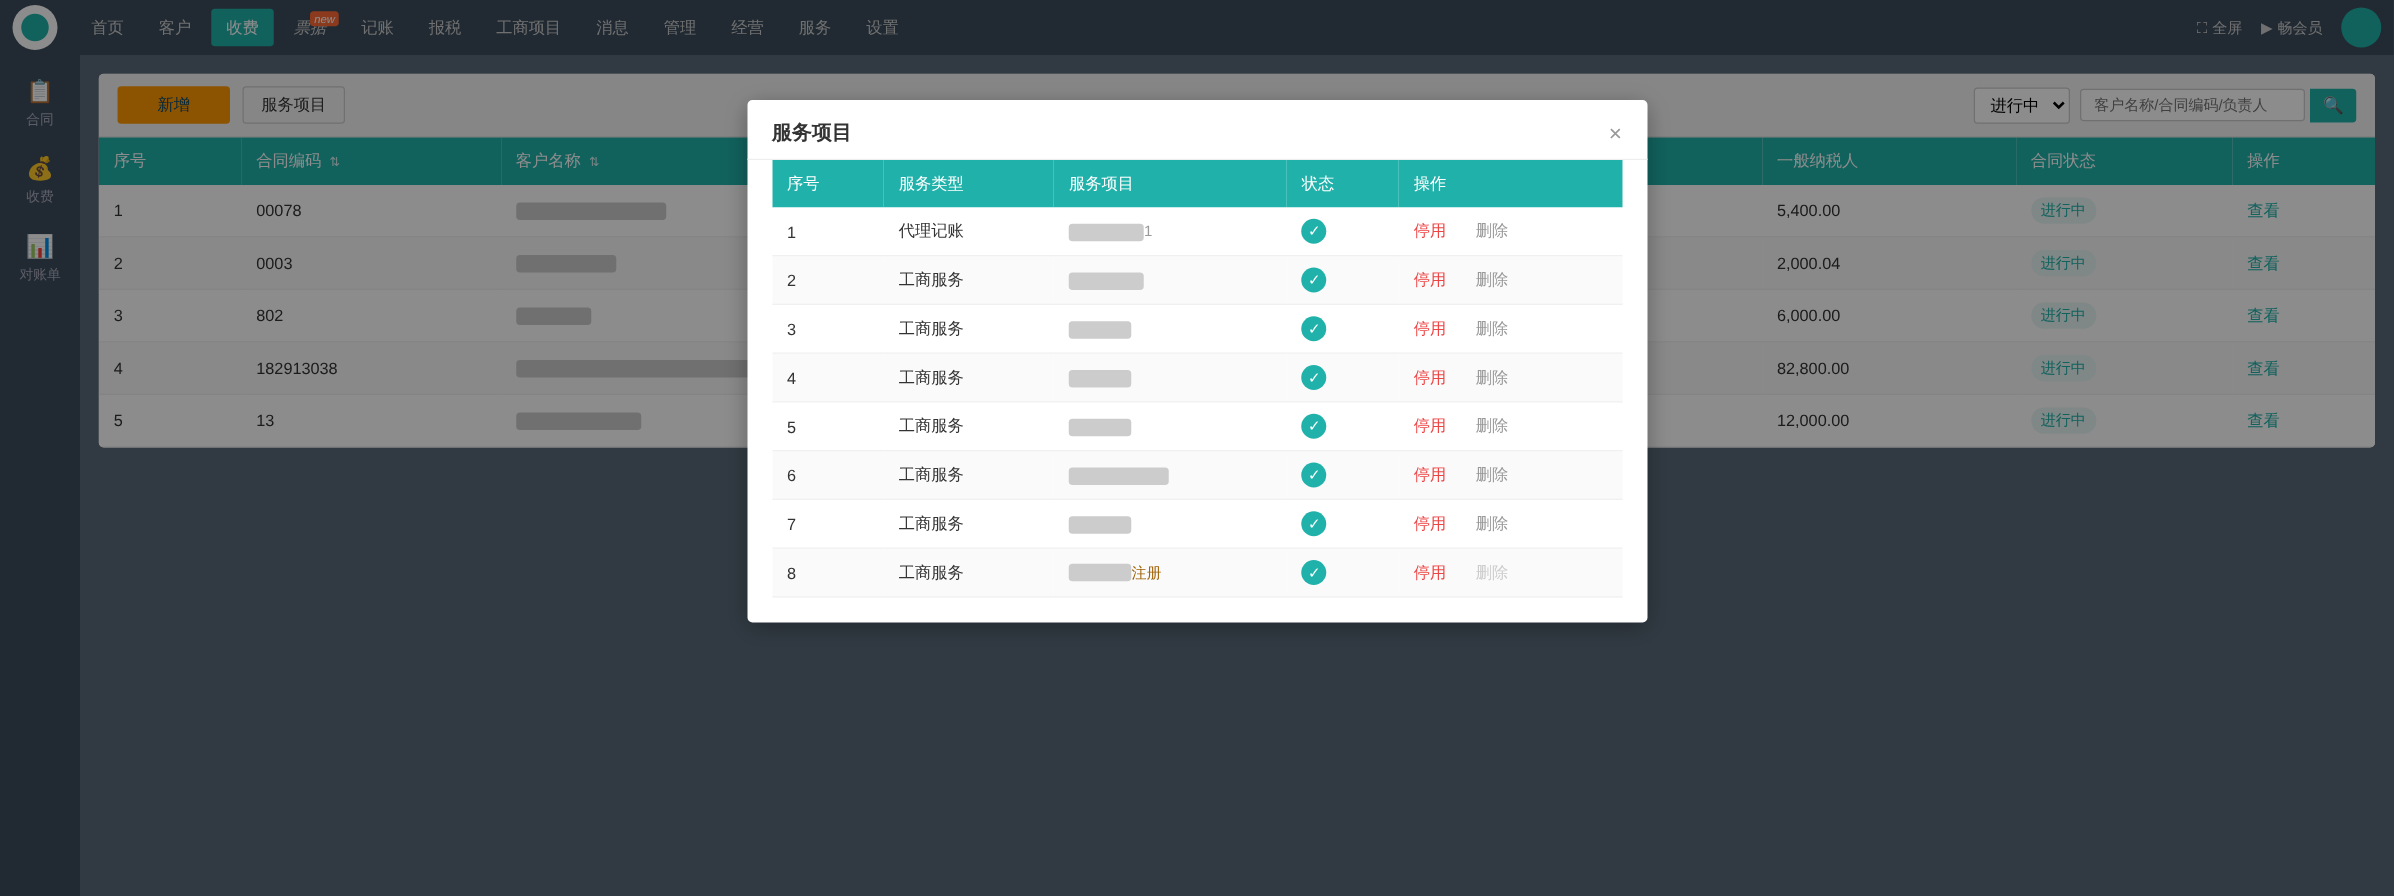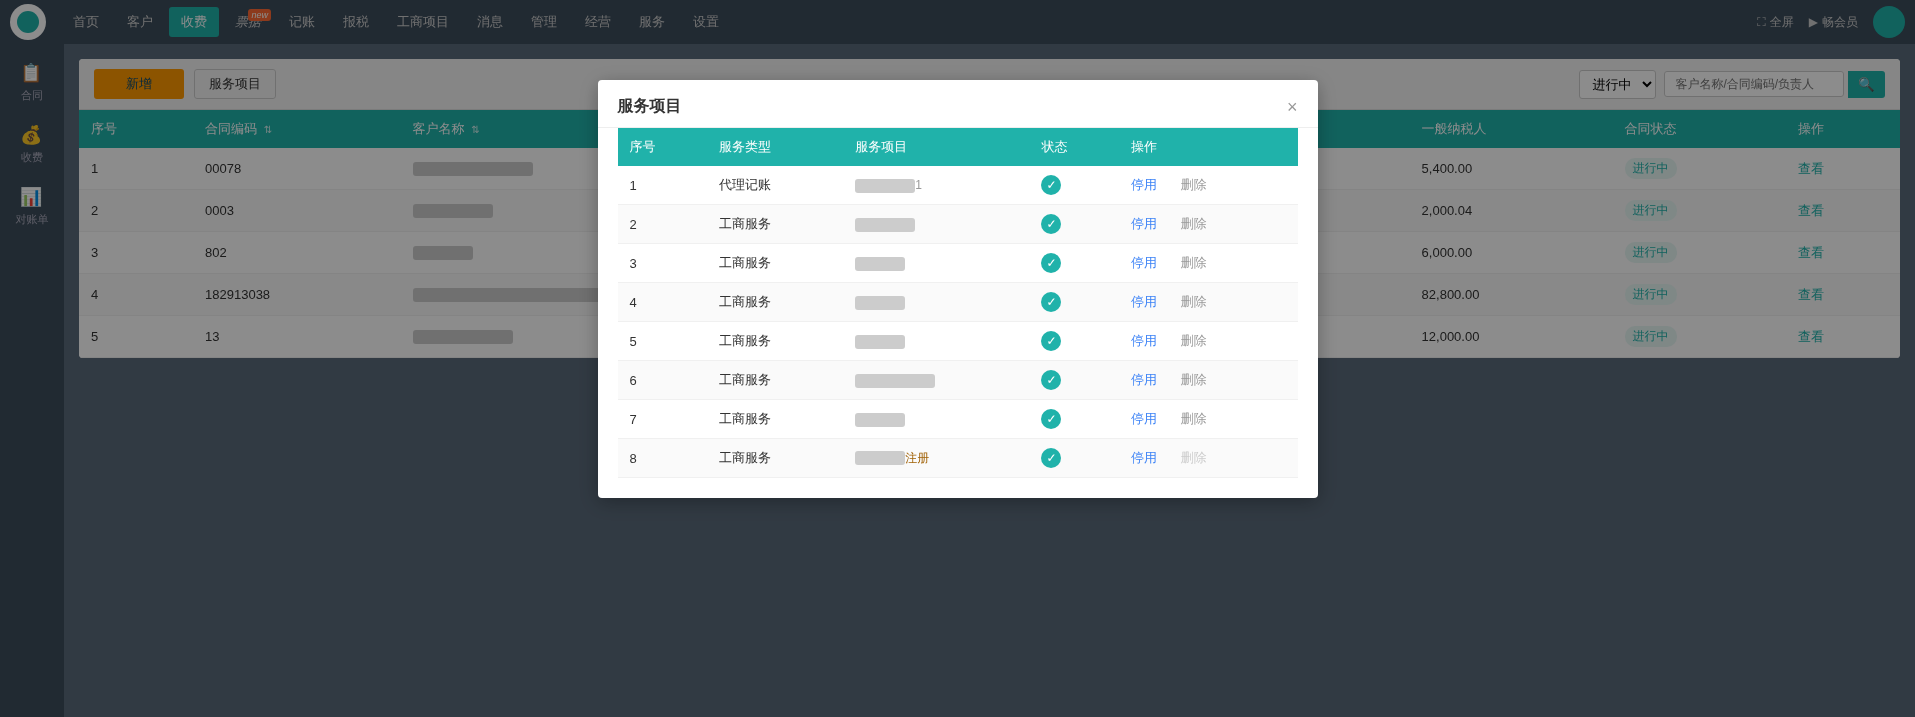--- a/index.html
+++ b/index.html
@@ -245,21 +245,21 @@
     .modal-table tbody tr:nth-child(even) { background: #fafafa; }
     .modal-table tbody td { padding: 9px 12px; color: #333; }
     .check-circle {
       width: 20px; height: 20px;
       border-radius: 50%;
       background: #20b2aa;
       display: inline-flex; align-items: center; justify-content: center;
       color: #fff;
       font-size: 12px;
     }
-    .op-stop { color: #3b82f6; cursor: pointer; margin-right: 20px; }
+    .op-stop { color: #ef4444; cursor: pointer; margin-right: 20px; }
     .op-delete { color: #999; cursor: pointer; }
     .op-delete-disabled { color: #ccc; cursor: not-allowed; }
   </style>
 </head>
 <body>
 
 <div class="top-nav">
   <div class="logo">
     <div class="logo-inner"></div>
   </div>

